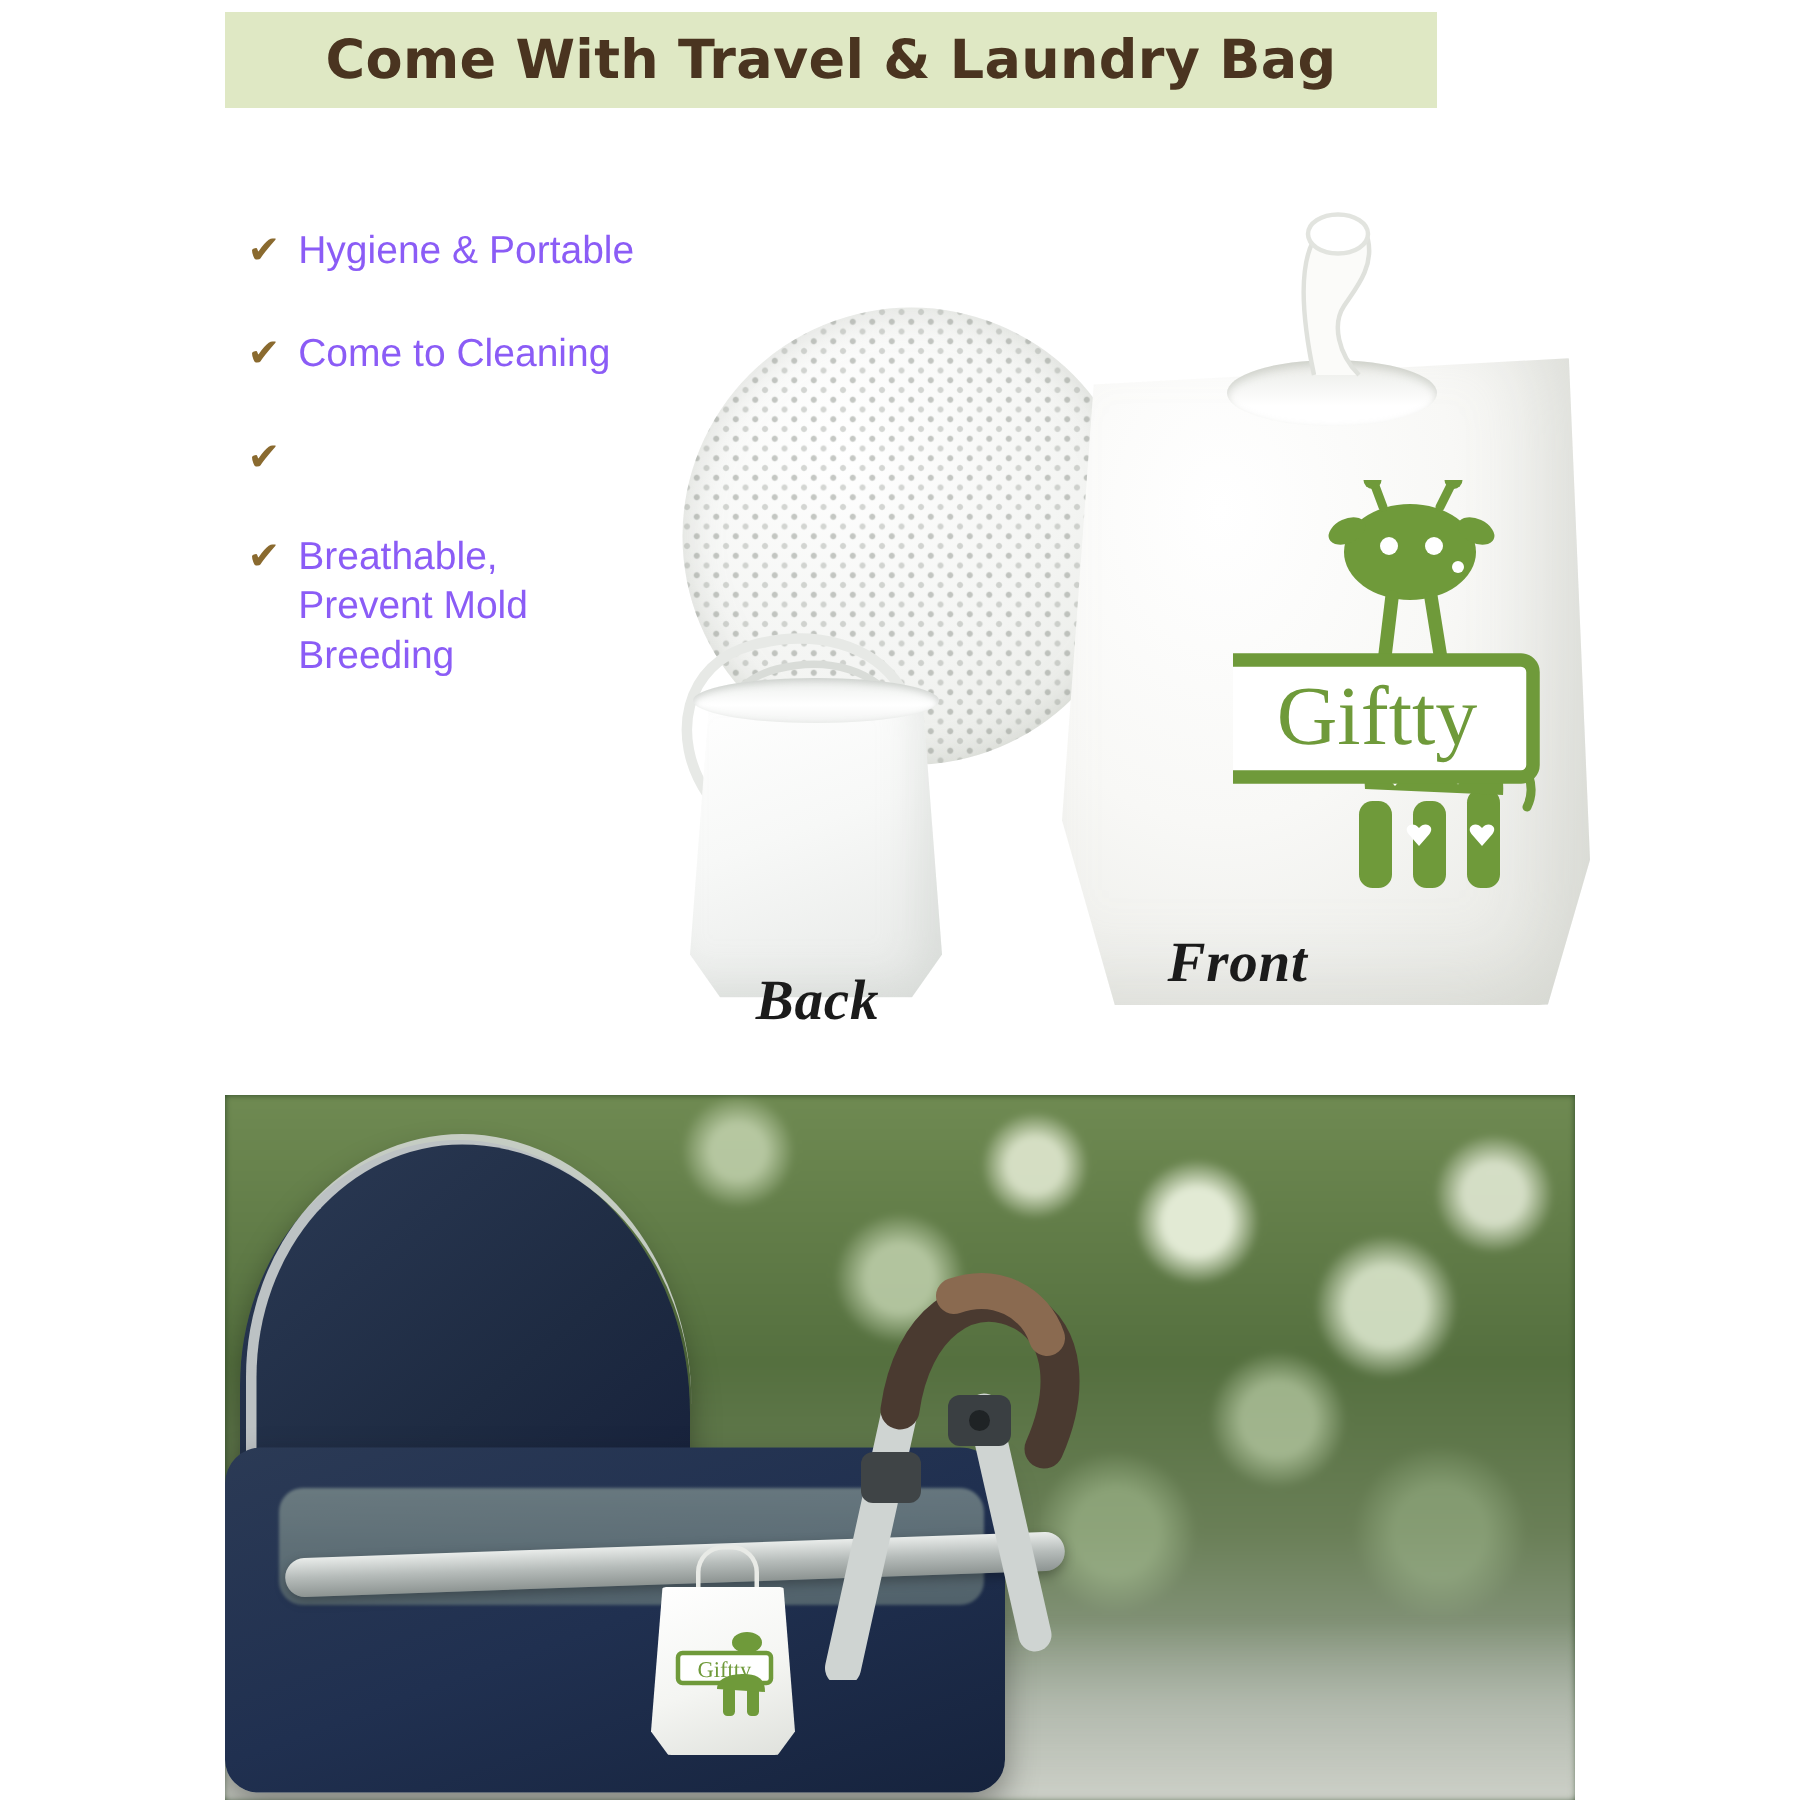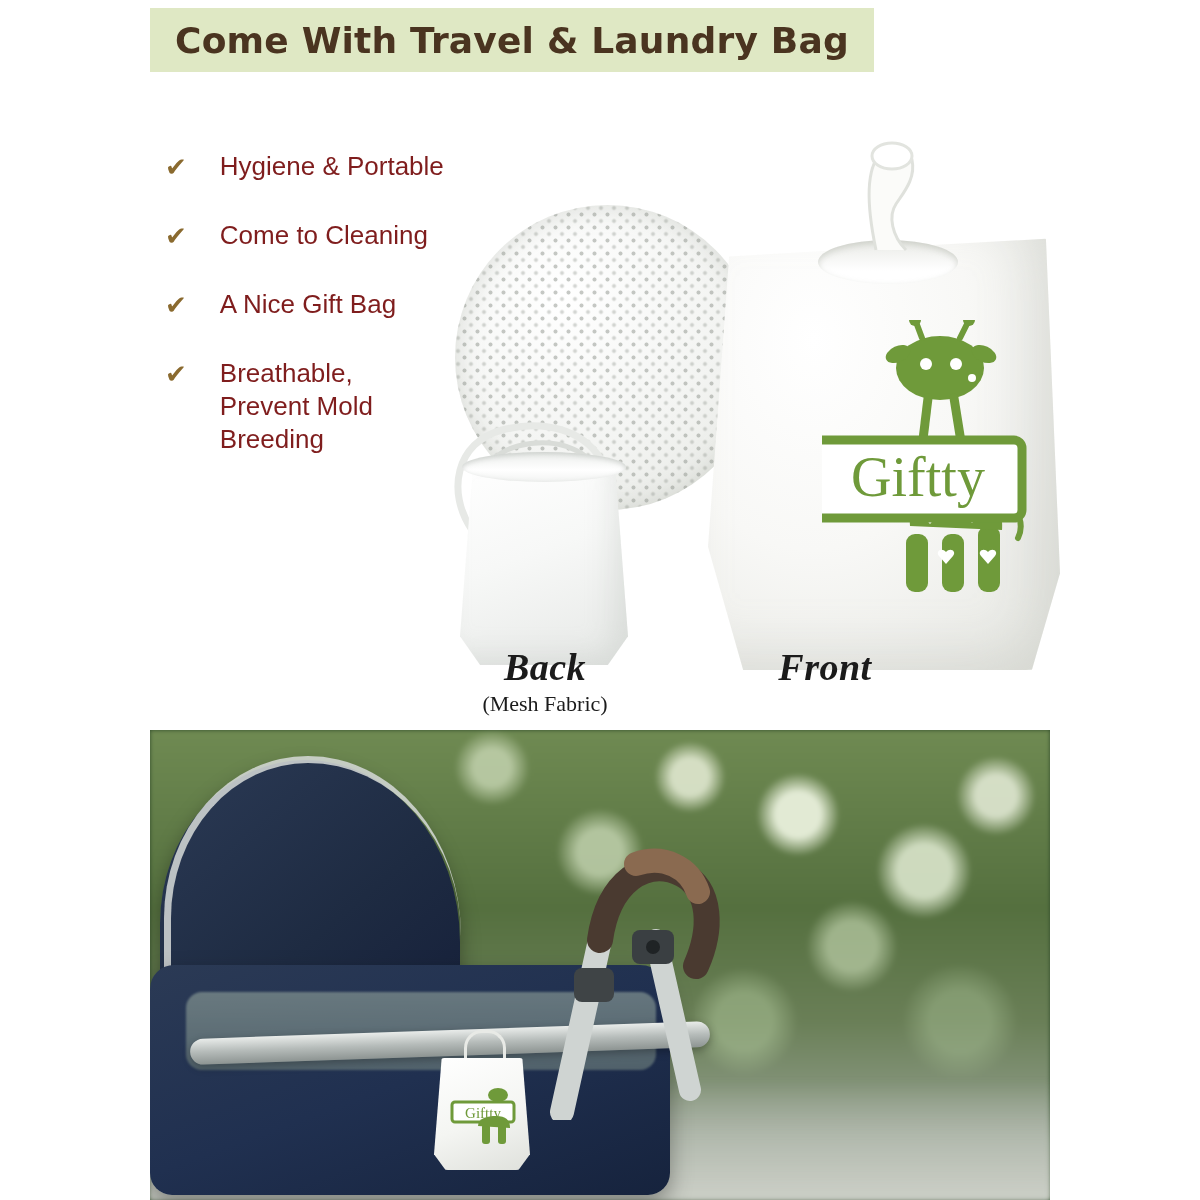--- a/index.html
+++ b/index.html
@@ -13,21 +13,21 @@
     font-family: "Liberation Sans", sans-serif;
     overflow: hidden;
     position: relative;
   }
 
   
   .banner {
     position: absolute;
     left: 150px;
     top: 8px;
-    width: 724px;
+    width: 808px;
     height: 64px;
     background: #dfe8c4;
     display: flex;
     align-items: center;
     justify-content: center;
   }
   .banner-title {
     font-family: "DejaVu Sans", sans-serif;
     font-weight: bold;
     font-size: 36px;
@@ -51,25 +51,24 @@
   .feature .check {
     color: #8a6a2f;
     font-size: 26px;
     line-height: 1;
     margin-right: 12px;
     margin-top: 4px;
     flex: 0 0 auto;
     font-family: "DejaVu Sans", sans-serif;
   }
   .feature .label {
-    color: #7f1d1d;
+    color: #8b5cf6;
     font-size: 26px;
     line-height: 1.27;
     font-family: "Liberation Sans", sans-serif;
-    margin-left: 21px;
   }
 
   
   .mesh-circle {
     position: absolute;
     left: 455px;
     top: 205px;
     width: 305px;
     height: 305px;
     border-radius: 50%;
@@ -184,21 +183,21 @@
     font-style: italic;
     font-weight: bold;
     letter-spacing: 0.5px;
   }
   .caption .small {
     display: block;
     font-size: 22px;
     margin-top: 2px;
   }
   .caption-back { left: 420px; top: 645px; width: 250px; }
-  .caption-front { left: 700px; top: 645px; width: 250px; }
+  .caption-front { left: 700px; top: 620px; width: 250px; }
 
   
   .photo {
     position: absolute;
     left: 150px;
     top: 730px;
     width: 900px;
     height: 470px;
     overflow: hidden;
     background: #2f4a2a;
@@ -317,21 +316,20 @@
     <span class="label">Hygiene &amp; Portable</span>
   </div>
 
   <div class="feature">
     <span class="check">✔</span>
     <span class="label">Come to Cleaning</span>
   </div>
 
   <div class="feature">
     <span class="check">✔</span>
-    <span class="label">A Nice Gift Bag</span>
   </div>
 
   <div class="feature" style="width:250px;">
     <span class="check">✔</span>
     <span class="label">Breathable, Prevent Mold Breeding</span>
   </div>
 
 </div>
 
 <div class="mesh-circle"></div>
@@ -339,21 +337,20 @@
 <div class="back-pouch">
   <svg class="cords" viewBox="0 0 225 140">
     <path d="M40 130 C 14 92, 24 42, 70 30 C 112 19, 150 30, 168 58" fill="none" stroke="#e7e9e6" stroke-width="7" stroke-linecap="round"></path>
     <path d="M58 132 C 36 98, 46 56, 86 46 C 122 37, 152 48, 166 70" fill="none" stroke="#d9dcd8" stroke-width="5" stroke-linecap="round"></path>
   </svg>
   <div class="body"></div>
   <div class="cinch"></div>
 </div>
 <div class="caption caption-back">
   <span class="big">Back</span>
-  <span class="small">(Mesh Fabric)</span>
 </div>
 
 <div class="front-bag">
   <div class="sack"></div>
   <div class="neck"></div>
 
   <svg class="knot" viewBox="0 0 90 120">
     <path d="M30 118 C 22 80, 18 40, 34 22 C 46 8, 62 12, 66 28 C 70 46, 58 60, 50 72 C 42 84, 46 104, 60 118" fill="#fbfbf9" stroke="#dfe1dc" stroke-width="3"></path>
     <ellipse cx="46" cy="24" rx="20" ry="13" fill="#ffffff" stroke="#e2e4df" stroke-width="3"></ellipse>
   </svg>

